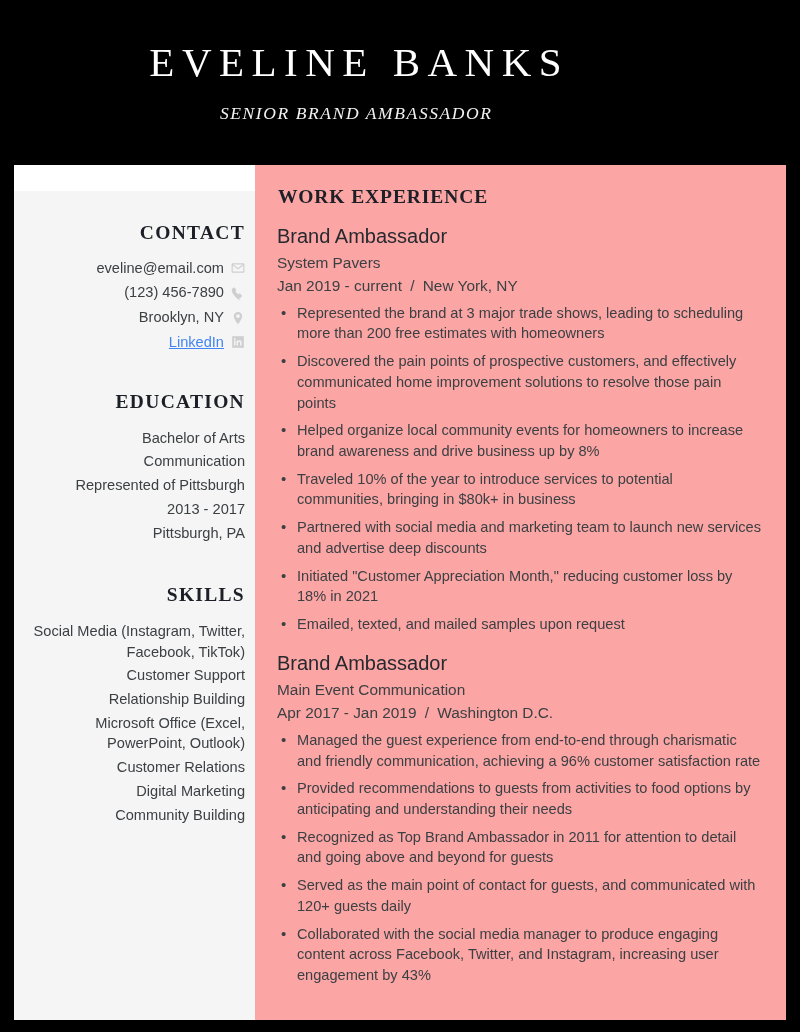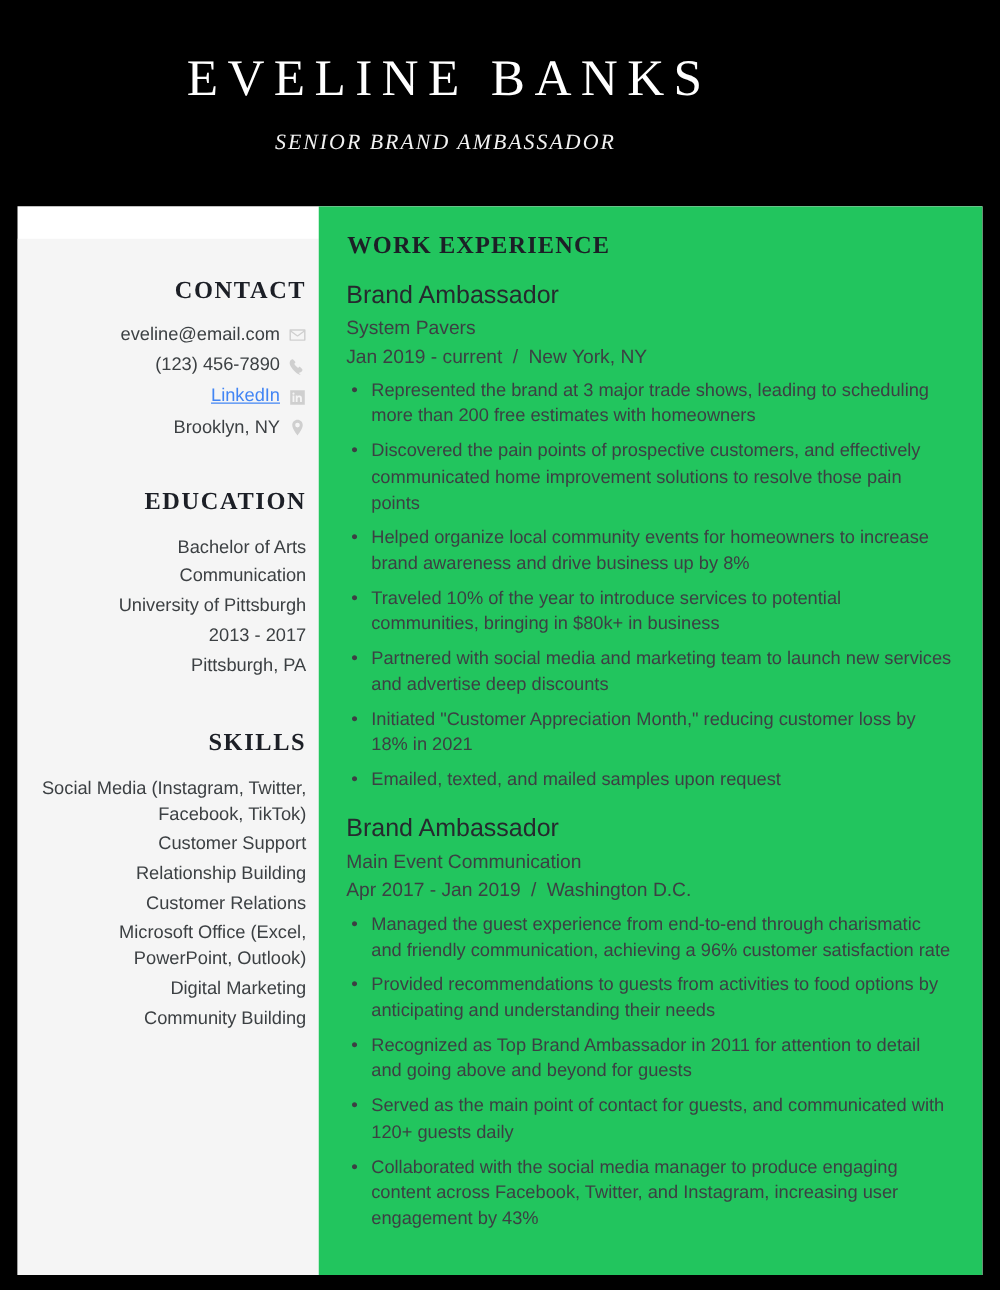--- a/index.html
+++ b/index.html
@@ -123,21 +123,21 @@
   .side-line {
     font-size: 14.6px;
     color: #3c4043;
     text-align: right;
     line-height: 1.42;
   }
 
   
   .main {
     flex: 1 1 auto;
-    background: #22c55e;
+    background: #fca5a5;
     padding: 22px 25px 0 22px;
   }
 
   .main-heading {
     font-family: "Liberation Serif", serif;
     font-weight: 700;
     font-size: 19.5px;
     color: #1c1f26;
     letter-spacing: 0.9px;
     text-indent: 0.9px;
@@ -216,60 +216,60 @@
           <div class="contact-row">
             <span class="contact-text">(123) 456-7890</span>
             <span class="c-icon">
               <svg viewBox="0 0 24 24">
                   <path d="M16.5 24c-1.3 0-3.1-.6-5.4-2.3-2.8-2-5-4.3-6.9-7.2C1.7 11 .9 8.3 1.4 6.2 1.7 4.7 2.6 3.6 4 2.8c.8-.5 1.7-.4 2.3.2l2.3 2.4c.6.6.6 1.6 0 2.2l-1 1c.5 1 1.2 2.1 2.2 3.2 1 1.1 2 1.9 3 2.5l1-1c.6-.6 1.5-.6 2.1 0l2.4 2.4c.6.6.7 1.6.2 2.3-.8 1.4-1.9 2.3-3.3 2.7-.5.2-1.1.3-1.7.3z"></path>
                 </svg>
             </span>
           </div>
 
           <div class="contact-row">
+            <span class="contact-text">Brooklyn, NY</span>
+            <span class="c-icon">
+              <svg viewBox="0 0 24 24">
+                  <path d="M12 1.5c-4 0-7.2 3.2-7.2 7.2 0 5.4 6.4 13.2 6.7 13.5.1.2.3.3.5.3s.4-.1.5-.3c.3-.3 6.7-8.1 6.7-13.5 0-4-3.2-7.2-7.2-7.2zm0 10.4a3.2 3.2 0 1 1 0-6.4 3.2 3.2 0 0 1 0 6.4z"></path>
+                </svg>
+            </span>
+          </div>
+
+          <div class="contact-row">
             <span class="contact-text link">LinkedIn</span>
             <span class="c-icon">
               <svg viewBox="0 0 24 24">
                   <path d="M2 2h20v20H2z"></path>
                   <path fill="#f5f5f5" d="M5.2 9.4h2.5V18H5.2zM6.5 5.3a1.5 1.5 0 1 0 0 3 1.5 1.5 0 0 0 0-3zM9.6 9.4h2.4v1.2c.4-.7 1.3-1.4 2.7-1.4 2.3 0 3.3 1.4 3.3 3.8V18h-2.5v-4.3c0-1.2-.4-2-1.5-2-1 0-1.6.7-1.8 1.4-.1.3-.1.6-.1.9V18H9.6z"></path>
                 </svg>
             </span>
           </div>
 
-          <div class="contact-row">
-            <span class="contact-text">Brooklyn, NY</span>
-            <span class="c-icon">
-              <svg viewBox="0 0 24 24">
-                  <path d="M12 1.5c-4 0-7.2 3.2-7.2 7.2 0 5.4 6.4 13.2 6.7 13.5.1.2.3.3.5.3s.4-.1.5-.3c.3-.3 6.7-8.1 6.7-13.5 0-4-3.2-7.2-7.2-7.2zm0 10.4a3.2 3.2 0 1 1 0-6.4 3.2 3.2 0 0 1 0 6.4z"></path>
-                </svg>
-            </span>
-          </div>
-
         </div>
       </section>
 
       <section class="side-section education">
         <div class="side-heading">EDUCATION</div>
         <div class="side-lines">
           <div class="side-line">Bachelor of Arts</div>
           <div class="side-line">Communication</div>
-          <div class="side-line">University of Pittsburgh</div>
+          <div class="side-line">Represented of Pittsburgh</div>
           <div class="side-line">2013 - 2017</div>
           <div class="side-line">Pittsburgh, PA</div>
         </div>
       </section>
 
       <section class="side-section skills">
         <div class="side-heading">SKILLS</div>
         <div class="side-lines">
           <div class="side-line">Social Media (Instagram, Twitter, Facebook, TikTok)</div>
           <div class="side-line">Customer Support</div>
           <div class="side-line">Relationship Building</div>
+          <div class="side-line">Microsoft Office (Excel, PowerPoint, Outlook)</div>
           <div class="side-line">Customer Relations</div>
-          <div class="side-line">Microsoft Office (Excel, PowerPoint, Outlook)</div>
           <div class="side-line">Digital Marketing</div>
           <div class="side-line">Community Building</div>
         </div>
       </section>
 
     </aside>
 
     <main class="main">
       <div class="main-heading">WORK EXPERIENCE</div>
 

